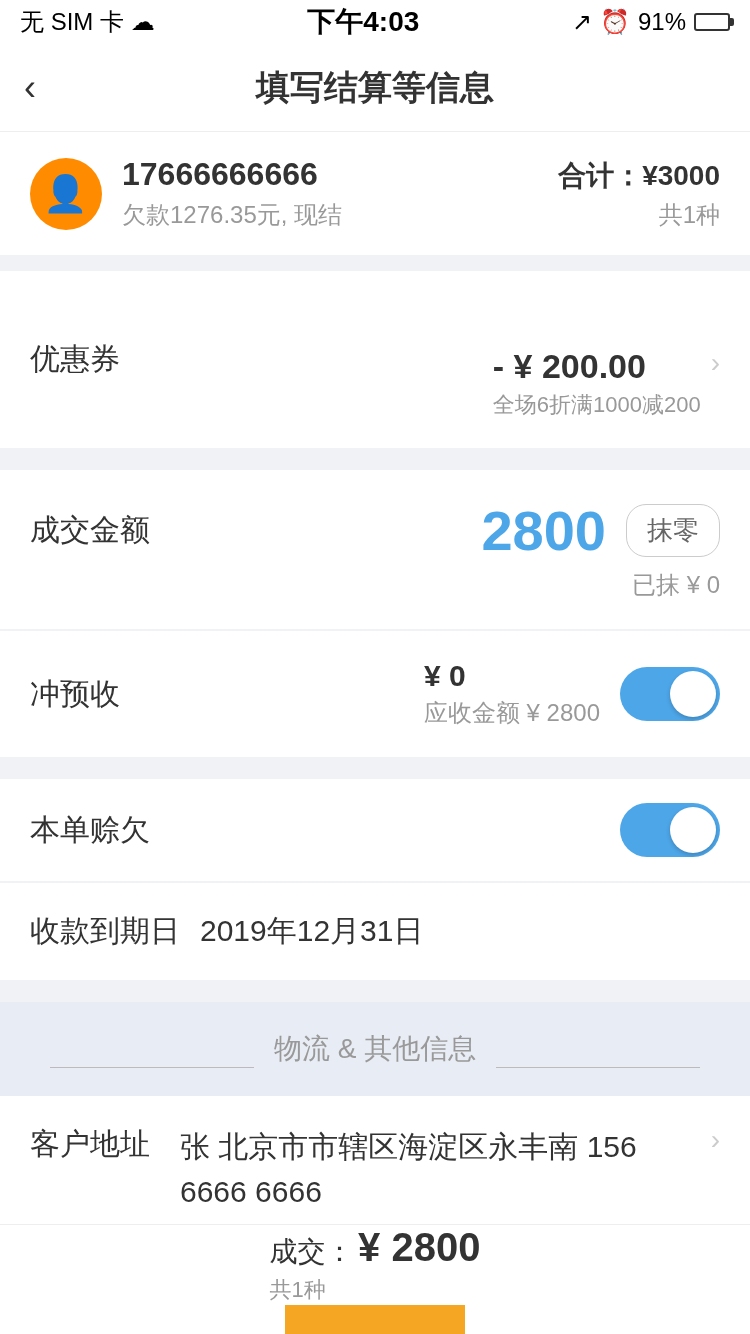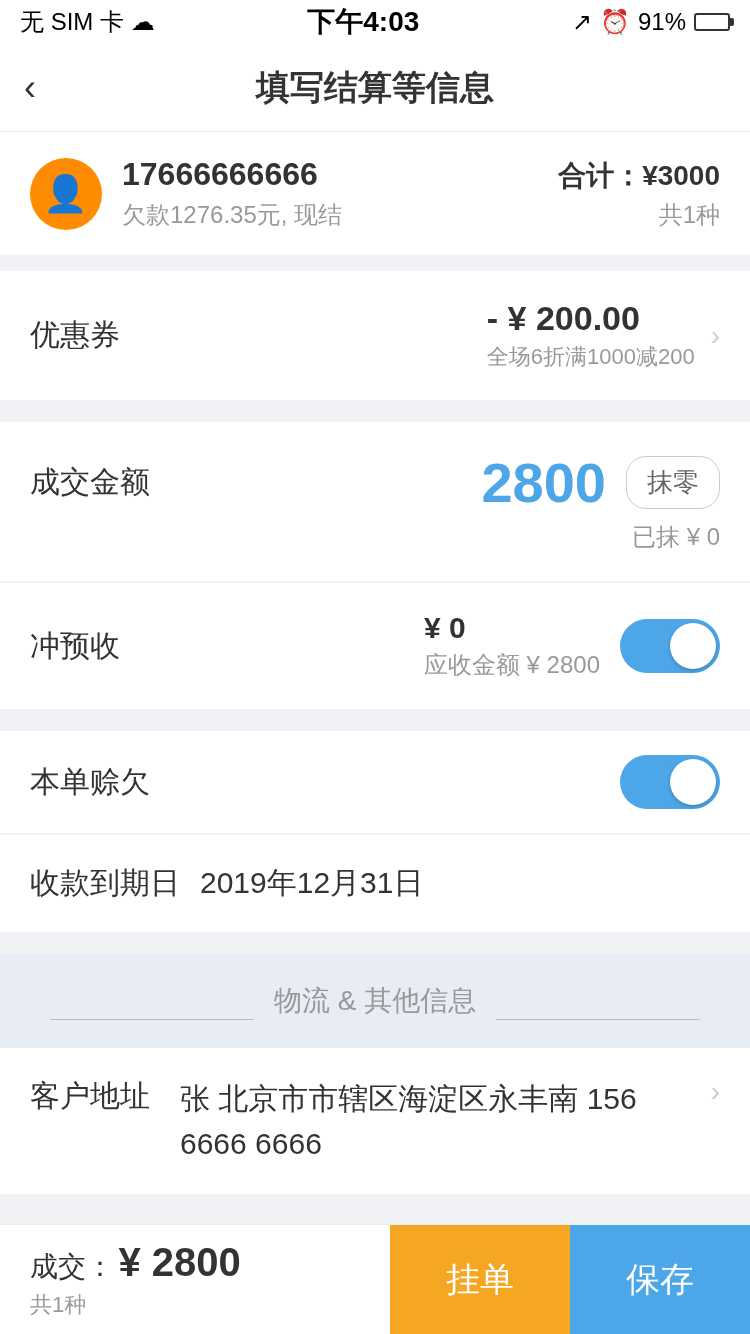--- a/index.html
+++ b/index.html
@@ -109,21 +109,21 @@
     
     .coupon-row {
       background: #fff;
       padding: 28px 30px;
       display: flex;
       align-items: center;
       justify-content: space-between;
       margin-bottom: 2px;
     }
     .coupon-label { font-size: 30px; color: #333; }
-    .coupon-right { display: flex; align-items: center; gap: 16px; }
+    .coupon-right { display: flex; align-items: flex-start; gap: 10px; margin-top: 48px; }
     .coupon-discount { font-size: 34px; font-weight: 600; color: #333; }
     .coupon-desc { font-size: 22px; color: #999; margin-top: 4px; text-align: right; }
     .chevron { font-size: 28px; color: #ccc; }
 
     
     .section-gap {
       height: 20px;
       background: #f0f2f5;
     }
 
@@ -246,20 +246,21 @@
     .bottom-bar {
       position: fixed;
       bottom: 0;
       left: 0;
       width: 750px;
       height: 110px;
       background: #fff;
       display: flex;
       align-items: center;
       border-top: 1px solid #eee;
+      flex-direction: column;
     }
     .bottom-summary {
       flex: 1;
       padding: 0 30px;
     }
     .bottom-deal { font-size: 28px; color: #333; }
     .bottom-deal-amount { font-size: 40px; font-weight: 700; color: #333; }
     .bottom-count { font-size: 22px; color: #999; margin-top: 4px; }
     .bottom-btn {
       height: 110px;

